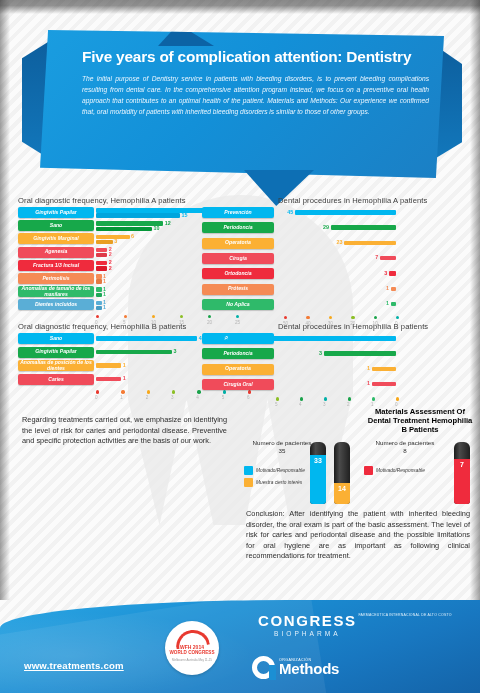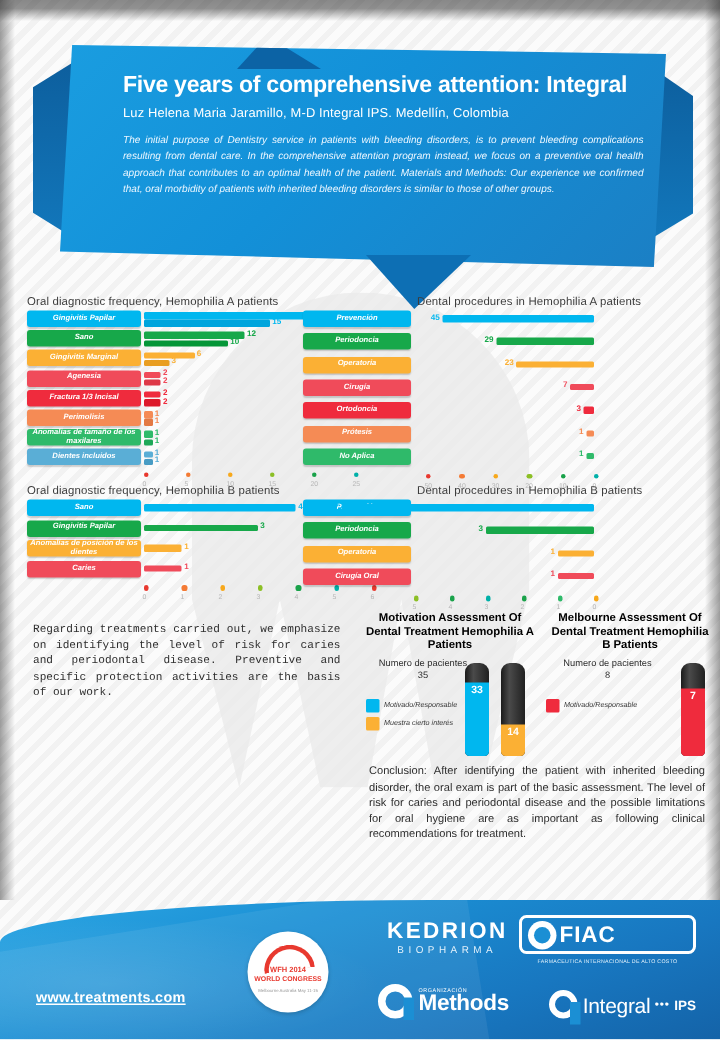--- a/index.html
+++ b/index.html
@@ -106,21 +106,20 @@
   
   #chart-hemA  { position:absolute; left:14px;  top:196px; width:228px; height:118px; }
   #chart-procA { position:absolute; left:276px; top:196px; width:196px; height:118px; }
   #chart-hemB  { position:absolute; left:14px;  top:322px; width:228px; height:78px;  }
   #chart-procB { position:absolute; left:276px; top:322px; width:196px; height:78px;  }
 
   
   .body-text {
     position:absolute; font-size:7.4px; line-height:1.42; color:#2d2d2d;
     text-align:justify;
-    font-family:Liberation Mono, monospace;
   }
   #para-1 { left:22px; top:415px; width:205px; }
   #para-2 { left:22px; top:473px; width:205px; }
   #para-3 { left:22px; top:533px; width:205px; }
 
   
   .motiv-title {
     position:absolute; font-size:7.6px; font-weight:bold; line-height:1.18;
     text-align:center;
   }
@@ -227,22 +226,21 @@
   <div class="edge-right"></div>
 
   <div class="tooth"></div>
 
   <div class="banner-wrap">
     <div class="banner-fold-l"></div>
     <div class="banner-fold-r"></div>
     <div class="banner-main">
       <div class="banner-notch"></div>
       <div class="banner-inner">
-        <div class="ttl">Five years of comprehensive attention: Integral</div>
-        <div class="subttl">Luz Helena Maria Jaramillo, M-D Integral IPS. Medellín, Colombia</div>
+        <div class="ttl">Five years of complication attention: Dentistry</div>
         <div class="abstract">The initial purpose of Dentistry service in patients with bleeding disorders, is to prevent bleeding complications resulting from dental care. In the comprehensive attention program instead, we focus on a preventive oral health approach that contributes to an optimal health of the patient. Materials and Methods: Our experience we confirmed that, oral morbidity of patients with inherited bleeding disorders is similar to those of other groups.</div>
       </div>
     </div>
     <div class="banner-tail"></div>
   </div>
 
   <div id="chart-hemA">
     <div class="chart-title" style="left:4px; top:0;">Oral diagnostic frequency, Hemophilia A patients</div>
     <div id="hemA-rows">
         <div style="position:absolute;left:0;top:11px;">
@@ -451,21 +449,20 @@
         <div class="axis-dot" style="left:96px;top:75.2px;background:#2fba6a;"></div>
         <div class="axis-lbl" style="left:95px;top:80.2px;">1</div>
         <div class="axis-dot" style="left:120px;top:75.2px;background:#f7a81b;"></div>
         <div class="axis-lbl" style="left:119px;top:80.2px;">0</div>
       </div>
   </div>
 
   <div class="body-text" id="para-1">Regarding treatments carried out, we emphasize on identifying the level of risk for caries and periodontal disease. Preventive and specific protection activities are the basis of our work.</div>
 
   <div id="motiv-a" style="position:absolute; left:244px; top:408px; width:112px; height:96px;">
-    <div class="motiv-title" style="left:0; top:0; width:112px;">Motivation Assessment Of Dental Treatment Hemophilia A Patients</div>
     <div class="motiv-sub" style="left:0; top:31px; width:76px;">Numero de pacientes</div>
     <div class="motiv-sub" style="left:0; top:39px; width:76px;">35</div>
     <div id="motivA-bars">
         <div class="thermo-body" style="left:66px;top:34px;width:16px;height:62px;">
           <div class="thermo-fill" style="height:49.028571428571425px;background:#00b7ef;">
             <div class="tv">33</div>
           </div>
         </div>
         <div class="thermo-body" style="left:90px;top:34px;width:16px;height:62px;">
           <div class="thermo-fill" style="height:20.8px;background:#fbb034;">
@@ -479,21 +476,21 @@
           <div class="legend-tx">Motivado/Responsable</div>
         </div>
         <div class="legend-row" style="left:0px;top:70px;">
           <div class="legend-sw" style="background:#fbb034;"></div>
           <div class="legend-tx">Muestra cierto interés</div>
         </div>
       </div>
   </div>
 
   <div id="motiv-b" style="position:absolute; left:364px; top:408px; width:112px; height:96px;">
-    <div class="motiv-title" style="left:0; top:0; width:112px;">Melbourne Assessment Of Dental Treatment Hemophilia B Patients</div>
+    <div class="motiv-title" style="left:0; top:0; width:112px;">Materials Assessment Of Dental Treatment Hemophilia B Patients</div>
     <div class="motiv-sub" style="left:0; top:31px; width:82px;">Numero de pacientes</div>
     <div class="motiv-sub" style="left:0; top:39px; width:82px;">8</div>
     <div id="motivB-bars">
         <div class="thermo-body" style="left:90px;top:34px;width:16px;height:62px;">
           <div class="thermo-fill" style="height:45.5px;background:#ef2b3d;">
             <div class="tv">7</div>
           </div>
         </div>
       </div>
     <div id="motivB-legend">
@@ -512,42 +509,30 @@
     <a class="site-url" href="#">www.treatments.com</a>
 
     <div class="wfh-badge">
       <div class="wfh-swoosh"></div>
       <div class="wfh-tx1">WFH 2014</div>
       <div class="wfh-tx2">WORLD CONGRESS</div>
       <div class="wfh-tx3">Melbourne  Australia  May 11-15</div>
     </div>
 
     <div class="kedrion">
-      <div class="k1">KEDRION</div>
+      <div class="k1">CONGRESS</div>
       <div class="k2">BIOPHARMA</div>
     </div>
 
     <div class="fiac">
-      <div class="fiac-box">
-        <div class="fiac-circ">
-            <i></i>
-          </div>
-        <div class="fiac-tx">FIAC</div>
-      </div>
       <div class="fiac-sub">FARMACEUTICA INTERNACIONAL DE ALTO COSTO</div>
     </div>
 
     <div class="vihonco">
       <div class="ring"></div>
       <div class="vih-tx">
         <div class="vih-1">ORGANIZACIÓN</div>
         <div class="vih-2">Methods</div>
       </div>
     </div>
 
-    <div class="integral">
-      <div class="ring" style="width:19px;height:19px;border-width:4px;"></div>
-      <div class="int-tx">Integral</div>
-      <div class="int-dots">•••</div>
-      <div class="int-ips">IPS</div>
-    </div>
   </div>
 </div>
 
 </body></html>

